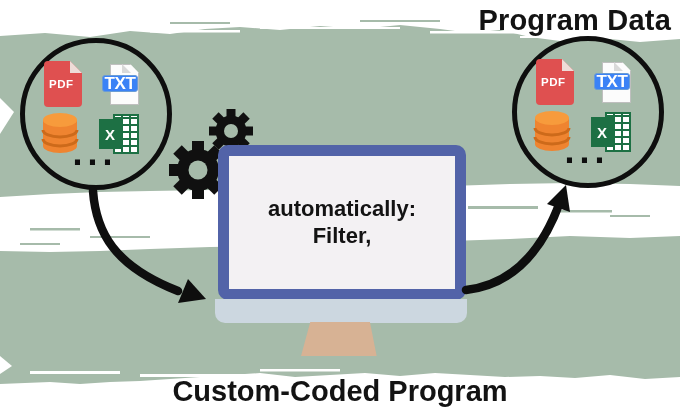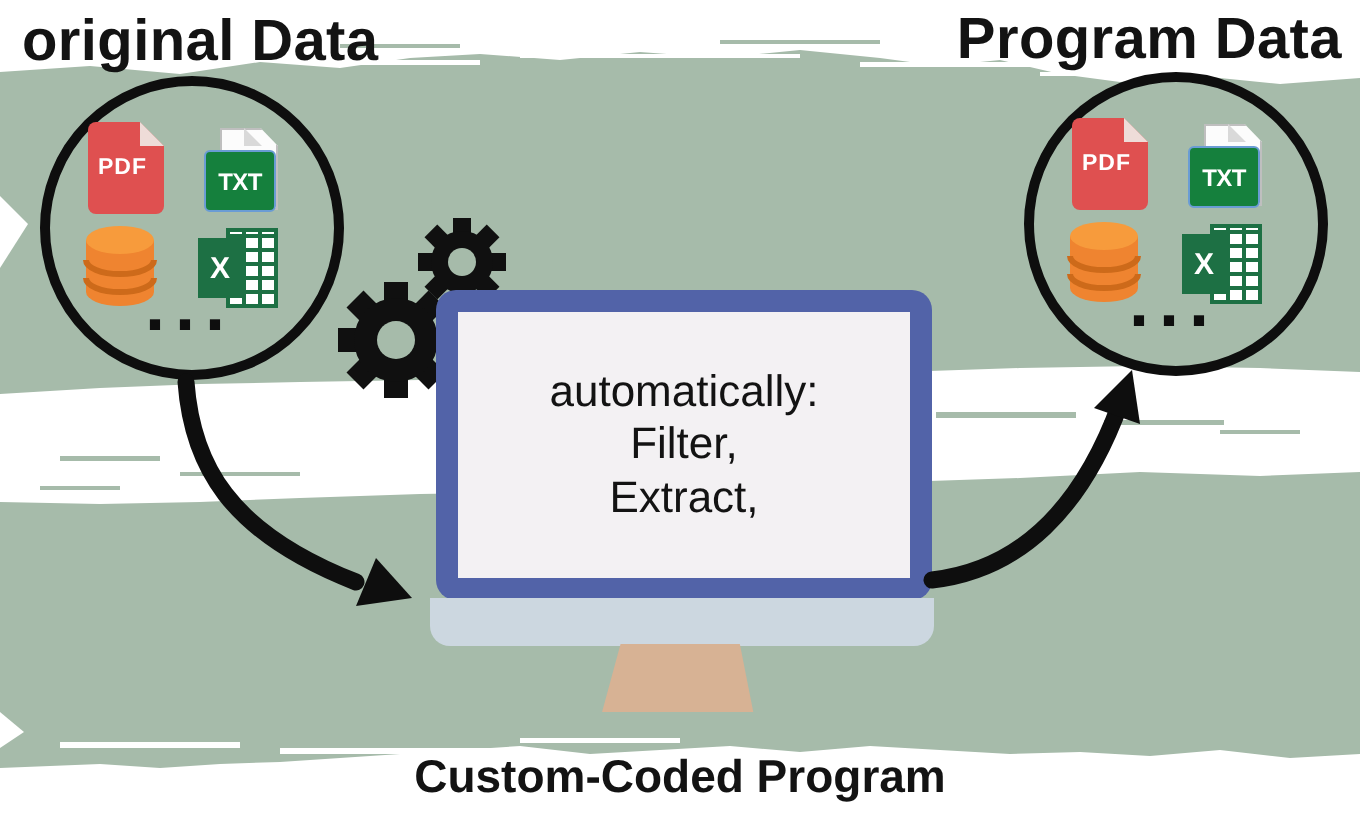--- a/index.html
+++ b/index.html
@@ -10,21 +10,21 @@
   .bg-art{position:absolute;left:0;top:0;z-index:0;}
   
   .title{
     position:absolute;z-index:6;font-weight:700;font-size:29px;color:#131313;
     letter-spacing:.2px;white-space:nowrap;
   }
   .title-left{left:11px;top:5px;}
   .title-right{right:9px;top:4px;}
   .caption{
     position:absolute;z-index:6;left:0;top:375px;width:680px;text-align:center;
-    font-weight:700;font-size:23px;color:#131313;white-space:nowrap;
+    font-weight:700;font-size:29px;color:#131313;white-space:nowrap;
   }
   
   .data-circle{
     position:absolute;width:152px;height:152px;border:5px solid #0e0e0e;
     border-radius:50%;z-index:2;box-sizing:border-box;
   }
   .circle-left{left:20px;top:38px;}
   .circle-right{left:512px;top:36px;}
   .icon{position:absolute;border-radius:15px;}
   .pos-pdf{left:19px;top:18px;}
@@ -54,24 +54,24 @@
   .txt-file{
     position:absolute;right:0;top:0;width:29px;height:41px;background:#fcfcfc;
     border:1px solid #bfbfbf;box-sizing:border-box;
     clip-path:polygon(0 0,70% 0,100% 22%,100% 100%,0 100%);
   }
   .txt-fold{
     position:absolute;right:8px;top:0;width:9px;height:9px;background:#d9d9d9;
     clip-path:polygon(0 0,100% 100%,0 100%);
   }
   .txt-banner{
-    position:absolute;left:0;top:11px;width:36px;height:31px;background:#15803d;
+    position:absolute;left:0;top:11px;width:36px;height:17px;background:#3b82f6;
     border:1.5px solid #6a9cd4;border-radius:3px;box-sizing:border-box;
     display:flex;align-items:center;justify-content:center;
-    color:#fff;font-weight:700;font-size:12px;letter-spacing:-.3px;
+    color:#fff;font-weight:700;font-size:17px;letter-spacing:-.3px;
   }
   
   .xls-icon{width:40px;height:42px;}
   .xls-sheet{
     position:absolute;right:0;top:1px;width:26px;height:40px;background:#fff;
     border:2px solid #1d7044;box-sizing:border-box;
     background-image:
       repeating-linear-gradient(0deg, transparent 0 5px, #1d7044 5px 7px),
       repeating-linear-gradient(90deg, transparent 0 6px, #1d7044 6px 8px);
   }
@@ -85,21 +85,21 @@
   .monitor-frame{
     position:absolute;left:218px;top:145px;width:248px;height:155px;
     background:#5263a8;border-radius:10px;
   }
   .monitor-screen{
     position:absolute;left:229px;top:156px;width:226px;height:133px;
     background:#f3f1f3;display:flex;flex-direction:column;
     align-items:center;justify-content:center;
   }
   .screen-line{
-    font-weight:400;font-size:22px;line-height:26.6px;color:#131313;
+    font-weight:700;font-size:22px;line-height:26.6px;color:#131313;
     white-space:nowrap;
   }
   .monitor-bezel{
     position:absolute;left:215px;top:299px;width:252px;height:24px;
     background:#ccd7e0;border-radius:0 0 10px 10px;
   }
   .monitor-stand{
     position:absolute;left:296px;top:322px;width:84px;height:34px;background:#d7b294;
     clip-path:polygon(17% 0,88% 0,96% 100%,6% 100%);
   }
@@ -132,21 +132,20 @@
     <rect x="610" y="215" width="40" height="2" fill="#a6bbaa"></rect>
     <rect x="30" y="228" width="50" height="2.5" fill="#a6bbaa"></rect>
     <rect x="90" y="236" width="60" height="2" fill="#a6bbaa"></rect>
     <rect x="20" y="243" width="40" height="2" fill="#a6bbaa"></rect>
 
     <rect x="30" y="371" width="90" height="3" fill="#ffffff"></rect>
     <rect x="140" y="374" width="110" height="3" fill="#ffffff"></rect>
     <rect x="260" y="369" width="80" height="2.5" fill="#ffffff"></rect>
   </svg>
 
-  <div class="title title-left">original Data</div>
   <div class="title title-right">Program Data</div>
   <div class="caption">Custom-Coded Program</div>
 
   <div class="data-circle circle-left">
     <div class="icon pos-pdf pdf-icon">
       <div class="pdf-body"></div>
       <div class="pdf-fold"></div>
       <div class="pdf-label">PDF</div>
     </div>
     <div class="icon pos-txt txt-icon">
@@ -224,21 +223,20 @@
       <circle r="15.5"></circle>
       <circle r="7" fill="#a6bbaa"></circle>
     </g>
   </svg>
 
   <div class="monitor">
     <div class="monitor-frame"></div>
     <div class="monitor-screen">
       <div class="screen-line">automatically:</div>
       <div class="screen-line">Filter,</div>
-      <div class="screen-line">Extract,</div>
     </div>
     <div class="monitor-bezel"></div>
     <div class="monitor-stand"></div>
   </div>
 
   <svg class="overlay-svg" width="680" height="411" viewBox="0 0 680 411">
     <path d="M93,191 C96,232 114,266 178,291" fill="none" stroke="#0e0e0e" stroke-width="8.5" stroke-linecap="round"></path>
     <polygon points="206,299 188,279 178,303" fill="#0e0e0e"></polygon>
     <path d="M466,290 C510,285 541,254 560,202" fill="none" stroke="#0e0e0e" stroke-width="8.5" stroke-linecap="round"></path>
     <polygon points="566,185 570,212 547,204" fill="#0e0e0e"></polygon>

